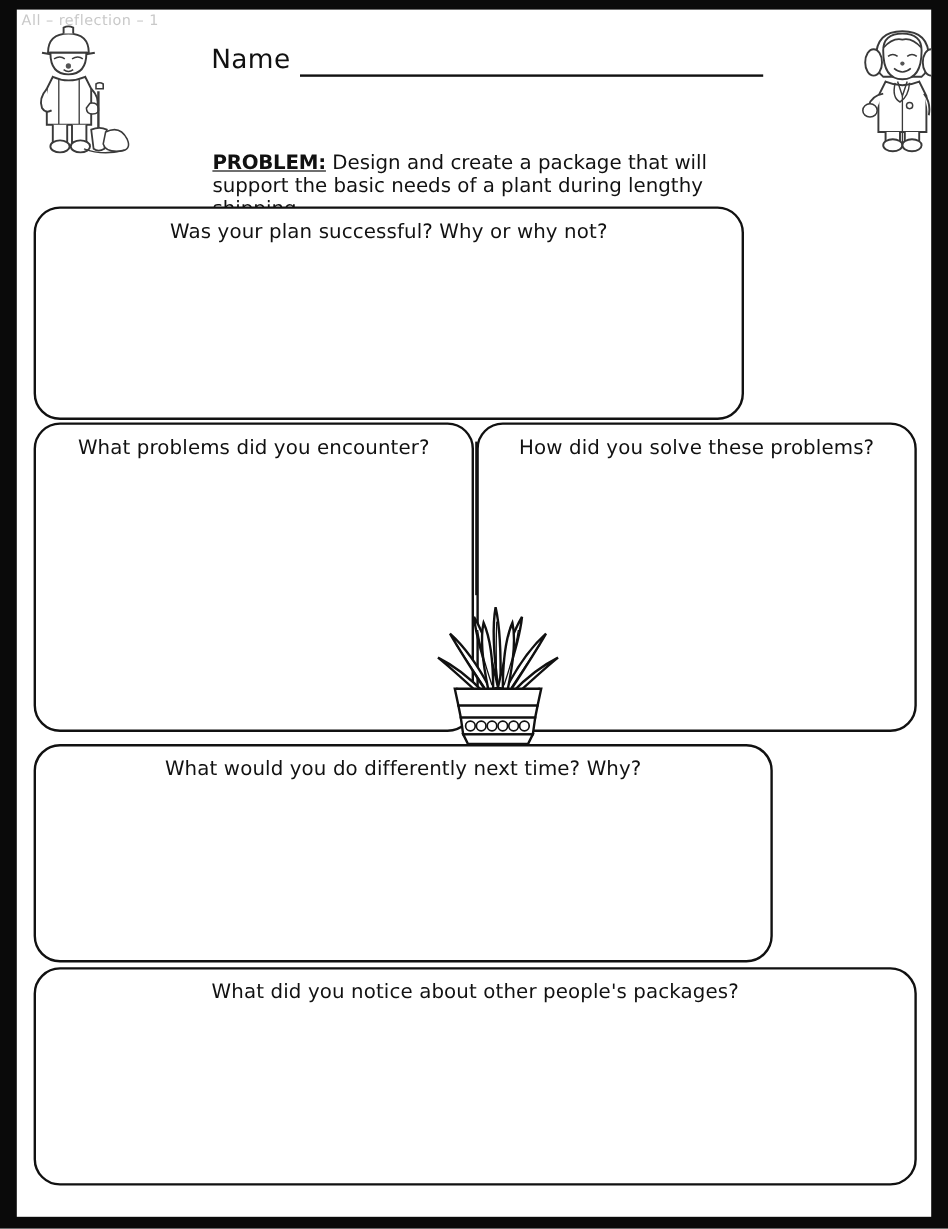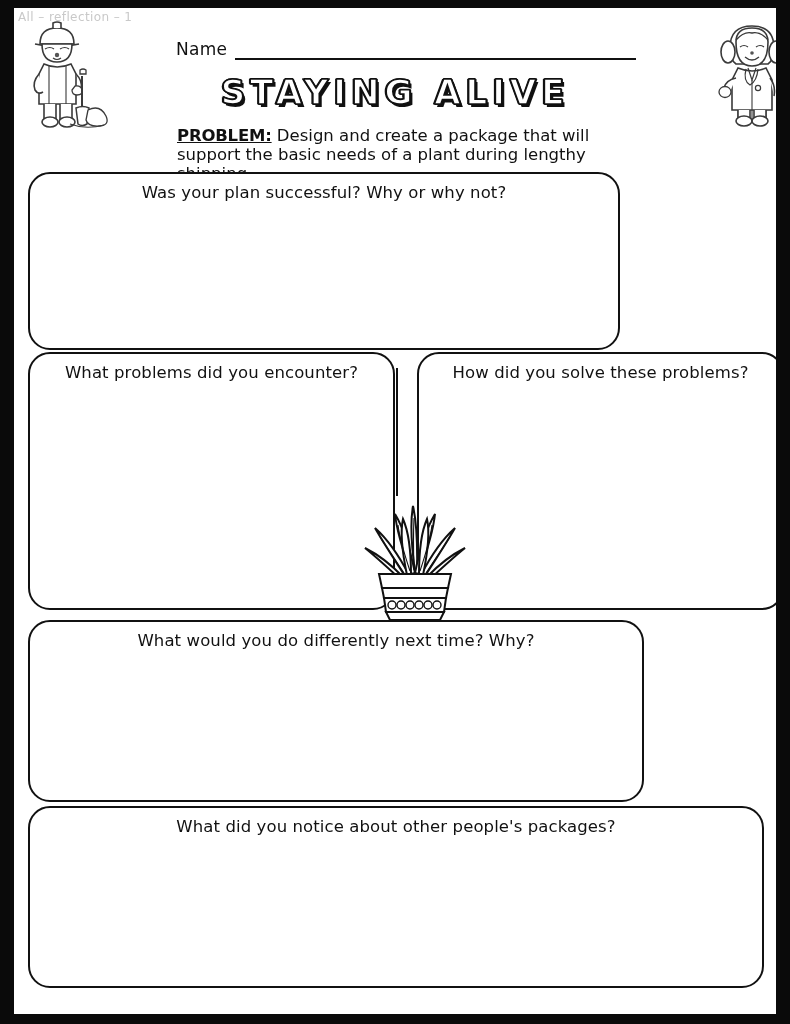--- a/index.html
+++ b/index.html
@@ -52,21 +52,21 @@
   
   .name-row {
     position: absolute;
     left: 162px;
     top: 30px;
     display: flex;
     align-items: flex-end;
     width: 460px;
   }
   .name-label {
-    font-size: 17px;
+    font-size: 22px;
     color: #111;
     font-family: "DejaVu Sans", sans-serif;
     letter-spacing: 0.3px;
     padding-bottom: 1px;
   }
   .name-blank {
     flex: 1;
     border-bottom: 2px solid #111;
     height: 20px;
     margin-left: 8px;
@@ -125,21 +125,21 @@
     font-family: "DejaVu Sans", sans-serif;
     letter-spacing: 0.1px;
   }
 
   
   .box1 { left: 14px;  top: 164px; width: 592px; height: 178px; }
   .box1 .box-q { top: 9px; }
 
   
   .box2l { left: 14px;  top: 344px; width: 367px; height: 258px; }
-  .box2r { left: 383px; top: 344px; width: 367px; height: 258px; margin-left: 20px; }
+  .box2r { left: 383px; top: 344px; width: 367px; height: 258px; }
   .box2l .box-q, .box2r .box-q { top: 9px; }
 
   
   .stem {
     position: absolute;
     left: 381.5px;
     top: 360px;
     width: 2.4px;
     height: 128px;
     background: #111;
@@ -257,21 +257,20 @@
         <ellipse cx="30" cy="101" rx="8" ry="5" fill="#fff"></ellipse>
         <ellipse cx="46" cy="101" rx="8" ry="5" fill="#fff"></ellipse>
       </svg>
     </div>
 
     <div class="name-row">
       <span class="name-label">Name</span>
       <span class="name-blank"></span>
     </div>
 
-    <div class="title">STAYING ALIVE</div>
 
     <div class="problem">
       <span class="problem-label">PROBLEM:</span><span> Design and create a package that will support the basic needs of a plant during lengthy shipping.</span>
     </div>
 
     <div class="box box1">
       <div class="box-q">Was your plan successful? Why or why not?</div>
       <div></div>
     </div>
 

